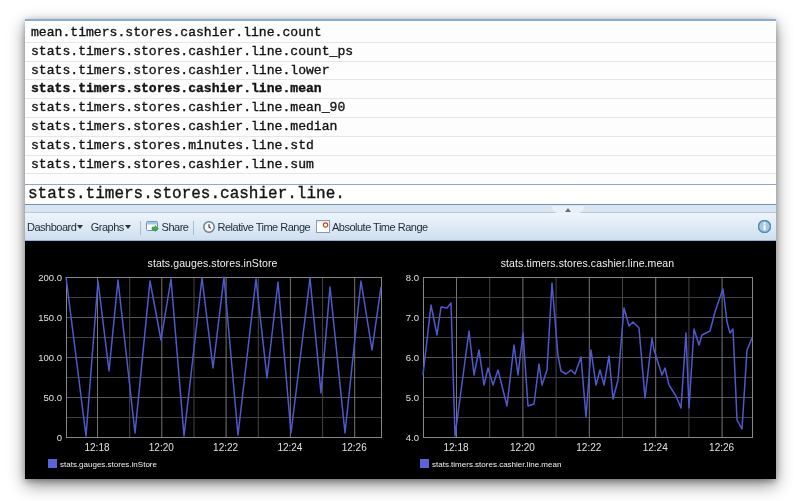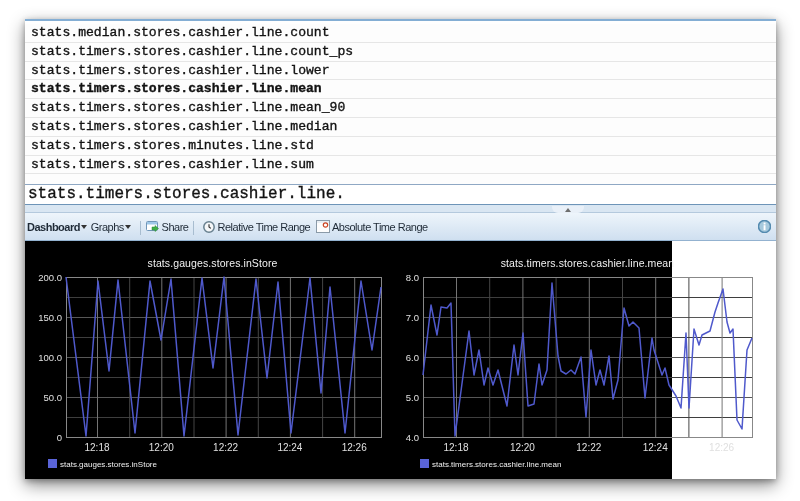--- a/index.html
+++ b/index.html
@@ -20,44 +20,44 @@
     border-radius:0 0 6px 6px;}
   #tab .tri{position:absolute;left:13px;top:2px;width:0;height:0;
     border-left:3px solid transparent;border-right:3px solid transparent;border-bottom:4px solid #6e6e6e;}
   #toolbar{position:absolute;left:0;top:194px;width:751px;height:28px;
     background:linear-gradient(#eef5fb,#cfdff0);border-bottom:1px solid #93b2d0;
     font-family:"Liberation Sans",sans-serif;font-size:11px;letter-spacing:-0.5px;color:#1f2a36;}
   .titem{position:absolute;top:0;height:28px;line-height:29px;white-space:nowrap;}
   .tsep{position:absolute;top:8px;height:14px;width:1px;background:#a8bdd0;}
   .caret{display:inline-block;width:0;height:0;border-left:3.5px solid transparent;
     border-right:3.5px solid transparent;border-top:4px solid #333;margin-left:1px;vertical-align:2px;}
-  #black{position:absolute;left:0;top:222px;width:647px;height:238px;background:#000;}
+  #black{position:absolute;left:0;top:222px;width:751px;height:238px;background:#000;}
 </style>
 </head>
 <body>
 <div id="panel">
   <div id="topborder"></div>
   <div id="list">
-    <div class="row">stats.median.stores.cashier.line.count</div>
+    <div class="row">mean.timers.stores.cashier.line.count</div>
     <div class="row">stats.timers.stores.cashier.line.count_ps</div>
     <div class="row">stats.timers.stores.cashier.line.lower</div>
     <div class="row b">stats.timers.stores.cashier.line.mean</div>
     <div class="row">stats.timers.stores.cashier.line.mean_90</div>
     <div class="row">stats.timers.stores.cashier.line.median</div>
     <div class="row">stats.timers.stores.minutes.line.std</div>
     <div class="row">stats.timers.stores.cashier.line.sum</div>
   </div>
   <div id="input">stats.timers.stores.cashier.line.</div>
   <div id="splitter">
       <div id="tab">
         <div class="tri"></div>
       </div>
     </div>
   <div id="toolbar">
-    <div class="titem" style="left:2px;font-weight:bold;">Dashboard<span class="caret"></span></div>
+    <div class="titem" style="left:2px;">Dashboard<span class="caret"></span></div>
     <div class="titem" style="left:65.7px;">Graphs<span class="caret"></span></div>
     <div class="tsep" style="left:114.7px;"></div>
     <div class="titem" style="left:121px;"><svg width="13" height="12" viewBox="0 0 13 12" style="vertical-align:-2px;">
           <rect x="0.5" y="0.5" width="11" height="9" rx="1" fill="#fff" stroke="#7096b8"></rect>
           <rect x="1" y="1" width="10" height="2.5" fill="#9ec7e8"></rect>
           <path d="M6 6 L9 6 L9 4.5 L12.5 7.5 L9 10.5 L9 9 L6 9 Z" fill="#3fae49" stroke="#2c8a35" stroke-width="0.5"></path>
         </svg> Share</div>
     <div class="tsep" style="left:168px;"></div>
     <div class="titem" style="left:178px;"><svg width="12" height="12" viewBox="0 0 12 12" style="vertical-align:-2px;">
           <circle cx="6" cy="6" r="5.2" fill="#f5f7f9" stroke="#68808f" stroke-width="1.5"></circle>

